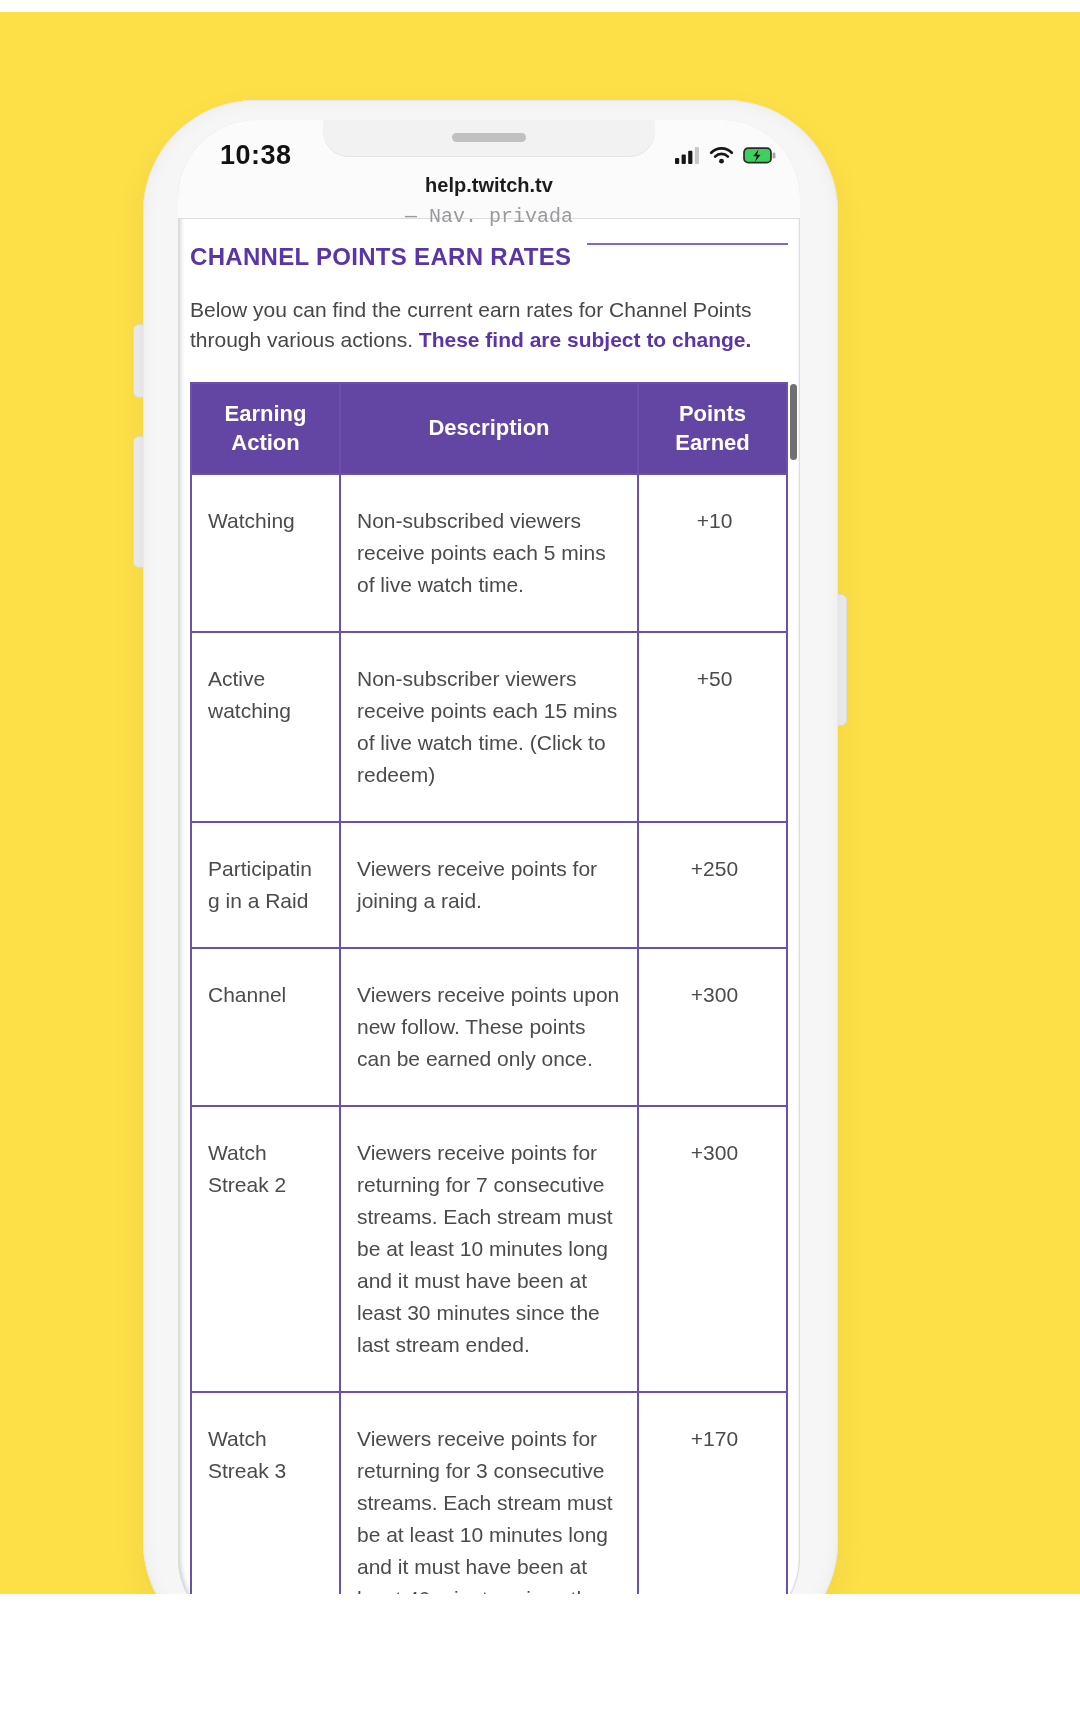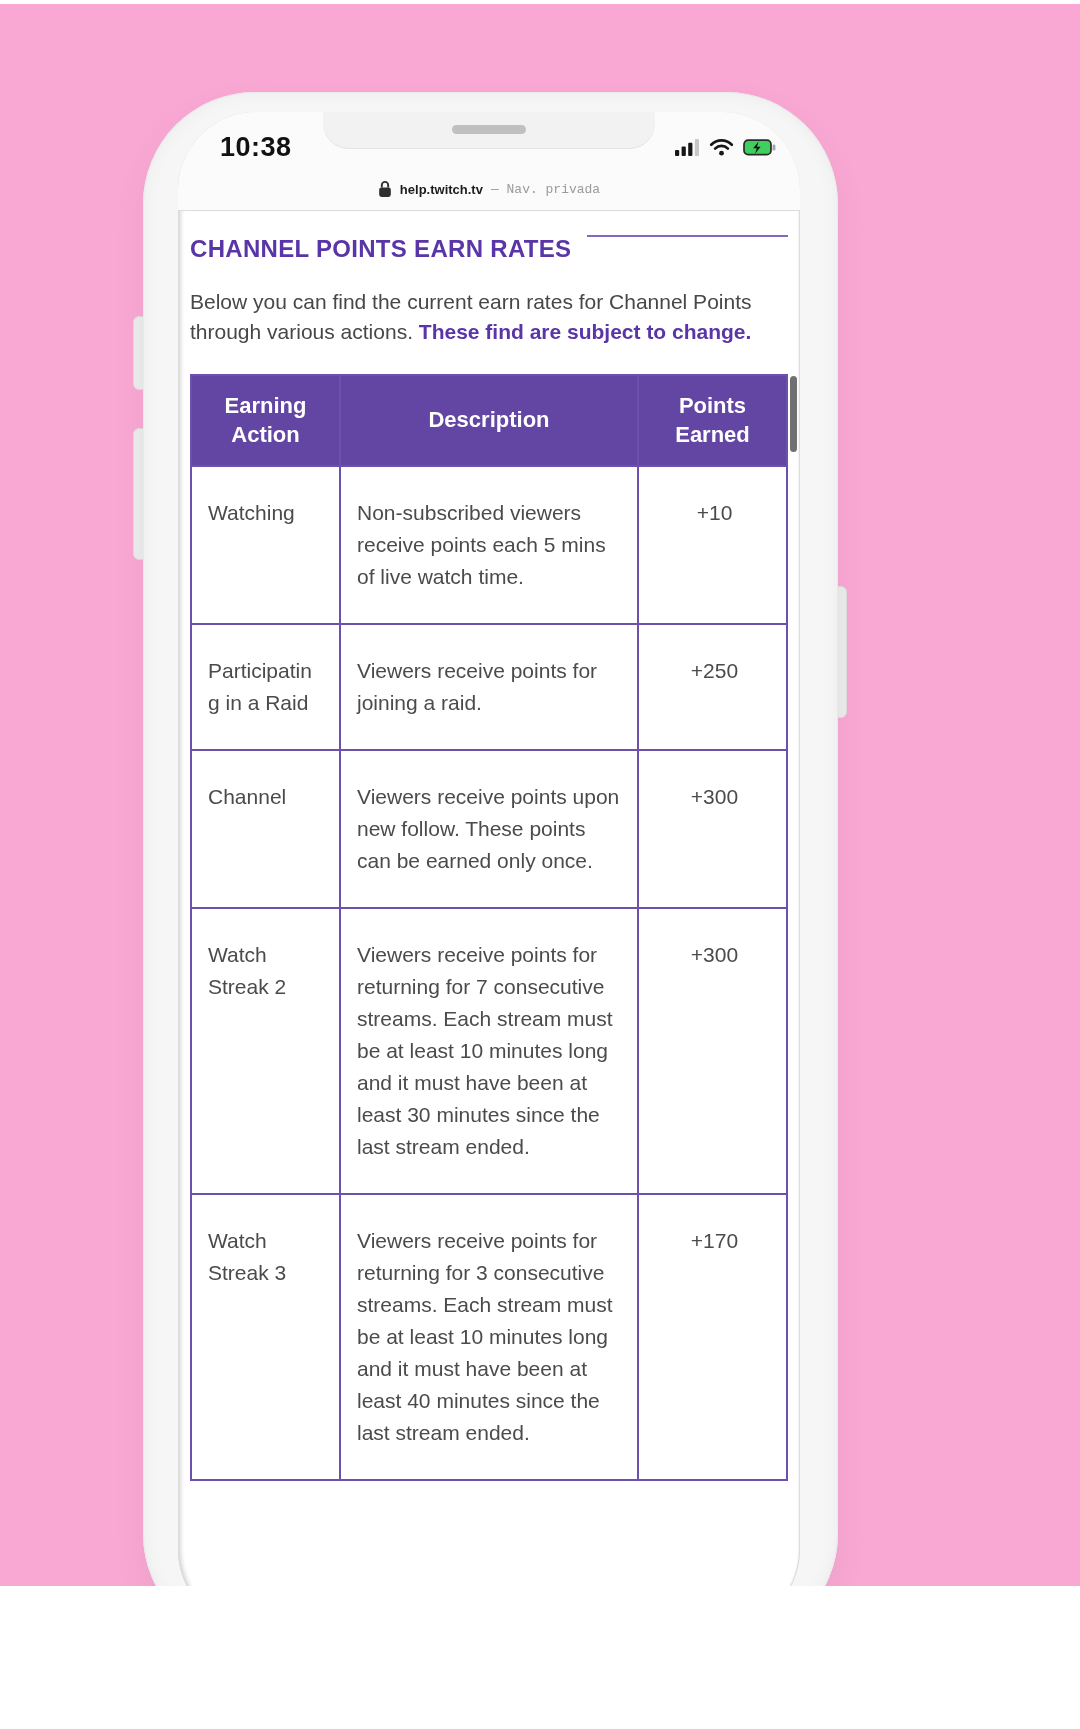--- a/index.html
+++ b/index.html
@@ -1,19 +1,19 @@
 <!DOCTYPE html>
 <html style="--accent: #5a35a8; --accent-bg: #6346a4;"><head>
 <meta charset="utf-8">
 <style>
   * { margin:0; padding:0; box-sizing:border-box; }
   html,body { background:#ffffff; }
   body { font-family:"Liberation Sans","DejaVu Sans",sans-serif; }
 
-  .canvas { position:relative; width:1080px; height:1582px; background:#f9a8d4; overflow:hidden; margin:4px auto; }
+  .canvas { position:relative; width:1080px; height:1582px; background:#fde047; overflow:hidden; margin:12px auto; }
 
   
   .side-btn { position:absolute; background:#ededed; border:1px solid #dedede; border-radius:6px; z-index:0; }
   .btn-left-small  { left:133px; top:312px; width:14px; height:74px; }
   .btn-left-large  { left:133px; top:424px; width:14px; height:132px; }
   .btn-right       { left:833px; top:582px; width:14px; height:132px; }
 
   .phone-frame { position:absolute; left:143px; top:88px; width:695px; height:1554px;
     background:#f6f6f6; border-radius:112px; z-index:1;
     box-shadow: inset 0 0 0 1px #e9e9e9, inset 0 0 18px rgba(0,0,0,.05), 0 14px 34px rgba(0,0,0,.06); }
@@ -25,21 +25,21 @@
   .notch { position:absolute; left:50%; top:0; transform:translateX(-50%); width:332px; height:37px;
     background:#f2f2f2; border-radius:0 0 26px 26px; box-shadow:inset 0 -1px 0 #e4e4e4; z-index:4; }
   .speaker { position:absolute; left:50%; top:13px; transform:translateX(-50%); width:74px; height:9px;
     background:#c0c0c0; border-radius:5px; }
 
   
   .chrome { position:relative; height:99px; background:#fbfbfb; border-bottom:1px solid #dcdcdc; z-index:3; }
   .status-bar { display:flex; align-items:center; justify-content:space-between; height:58px; padding:12px 24px 0 42px; }
   .time { font-size:27px; font-weight:700; color:#121214; letter-spacing:.5px; }
   .status-icons { display:flex; align-items:center; gap:9px; }
-  .url-bar { display:flex; align-items:center; justify-content:center; gap:8px; height:38px; font-size:13px; cursor:pointer; }
+  .url-bar { display:flex; align-items:center; justify-content:center; gap:8px; height:38px; font-size:20px; cursor:pointer;flex-direction:column; }
   .url-domain { color:#1c1c1e; font-weight:700; }
   .url-privacy { color:#9a9a9e; font-weight:400;font-family:Liberation Mono, monospace; }
 
   
   .content { padding:16px 12px 0 12px; }
   .heading-row { display:flex; align-items:flex-start; margin-top:8px; }
   .page-title { font-size:24px; font-weight:700; color:var(--accent,#5a35a8); letter-spacing:.3px; }
   .heading-rule { flex:1; height:2px; margin-left:16px; background:var(--accent,#5a35a8); opacity:.75; }
 
   .intro { margin-top:24px; font-size:21px; line-height:1.42; color:#474747; }
@@ -130,20 +130,25 @@
                 <th>Points Earned</th>
               </tr>
           </thead>
           <tbody>
               <tr>
                 <td class="col-action">Watching</td>
                 <td class="col-desc">Non-subscribed viewers receive points each 5 mins of live watch time.</td>
                 <td class="col-points">+10</td>
               </tr>
               <tr>
+                <td class="col-action">Active watching</td>
+                <td class="col-desc">Non-subscriber viewers receive points each 15 mins of live watch time. (Click to redeem)</td>
+                <td class="col-points">+50</td>
+              </tr>
+              <tr>
                 <td class="col-action">Participating in a Raid</td>
                 <td class="col-desc">Viewers receive points for joining a raid.</td>
                 <td class="col-points">+250</td>
               </tr>
               <tr>
                 <td class="col-action">Channel</td>
                 <td class="col-desc">Viewers receive points upon new follow. These points can be earned only once.</td>
                 <td class="col-points">+300</td>
               </tr>
               <tr>

